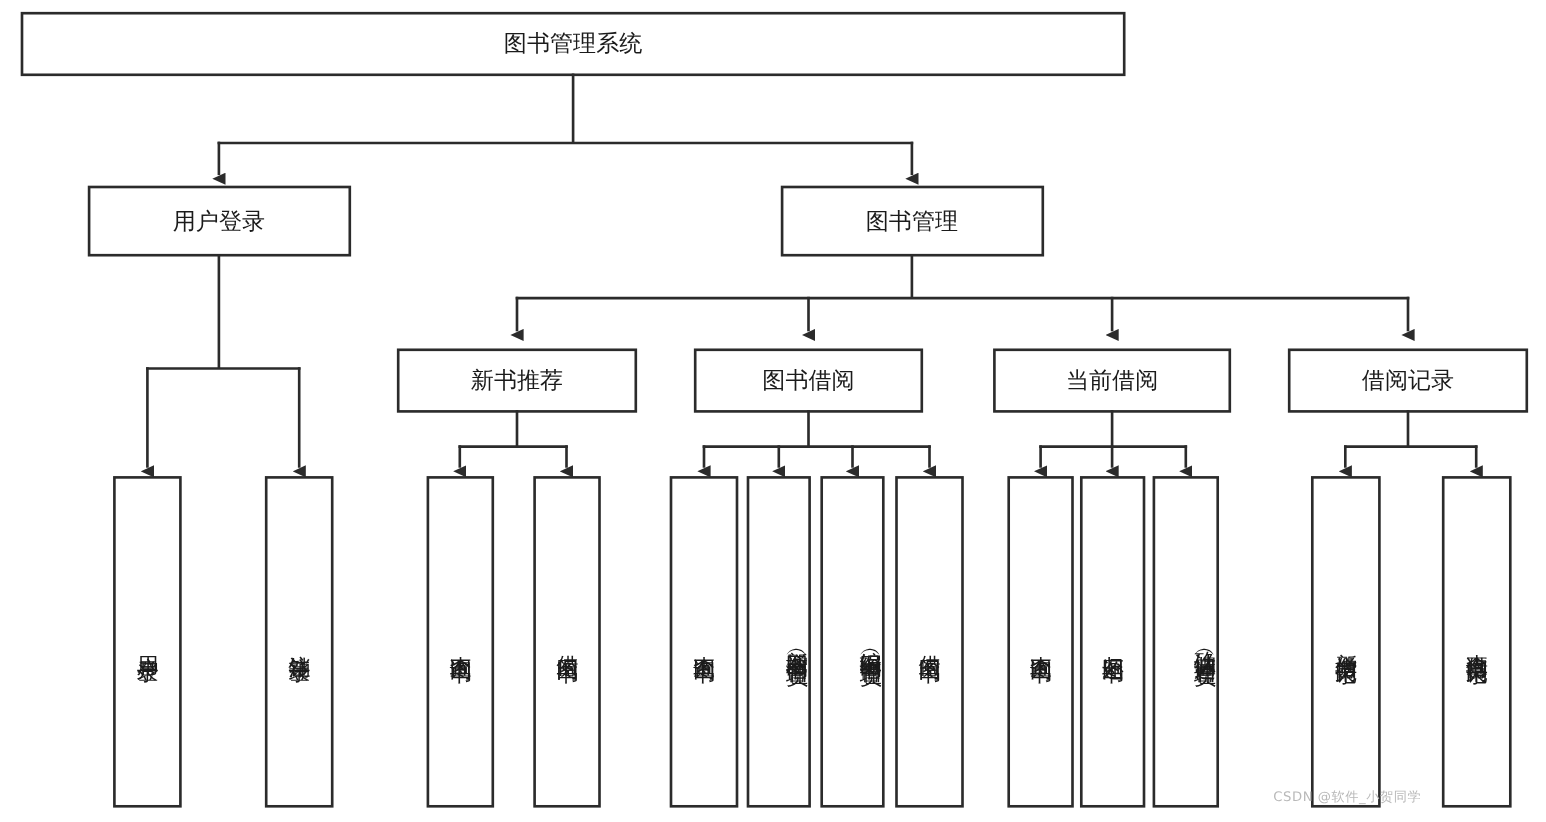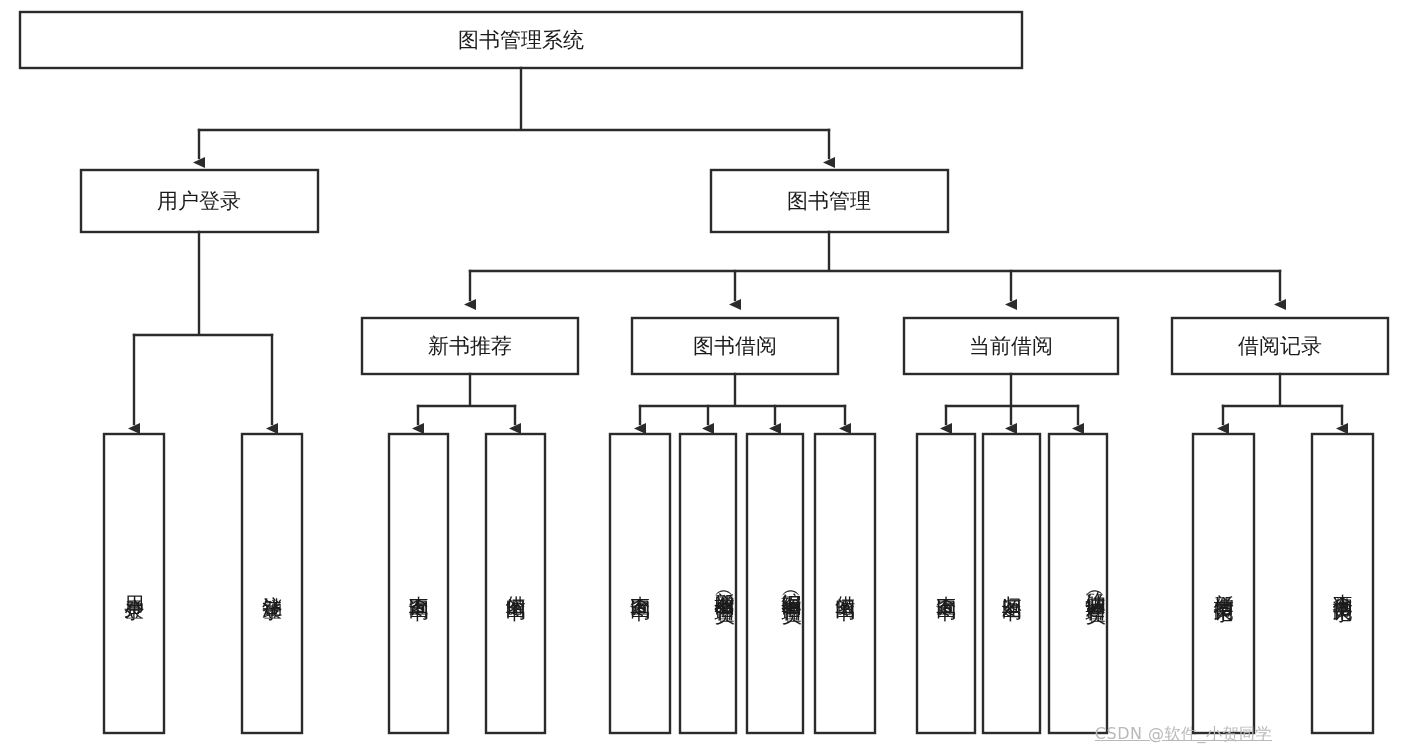--- a/index.html
+++ b/index.html
@@ -11,20 +11,21 @@
     width: 1405px;
     height: 747px;
     font-family: "DejaVu Sans", "Liberation Sans", sans-serif;
     overflow: hidden;
   }
   #diagram-root {
     position: relative;
     width: 1280px;
     height: 747px;
     background: #ffffff;
+    padding-left: 20px;
   }
   svg#flow {
     position: absolute;
     left: 0;
     top: 0;
     width: 1405px;
     height: 747px;
   }
   .node-box {
     fill: #ffffff;
@@ -56,27 +57,26 @@
     line-height: 1.18;
     letter-spacing: 2px;
     color: #1b1b1b;
     white-space: nowrap;
     text-align: center;
     pointer-events: none;
   }
   .watermark {
     position: absolute;
     right: 8px;
-    bottom: 2px;
+    bottom: 14px;
     font-family: "DejaVu Sans", "Liberation Sans", sans-serif;
-    font-size: 16px;
+    font-size: 12px;
     color: #b9b9b9;
     letter-spacing: 0.5px;
     white-space: nowrap;
-    text-decoration: underline;
   }
 </style>
 </head>
 <body>
 
 <div id="diagram-root">
 
   <svg id="flow" viewBox="0 0 1405 747">
     <defs>
       <marker id="arrow" markerWidth="11" markerHeight="12" refX="1" refY="6" orient="auto" markerUnits="userSpaceOnUse">

